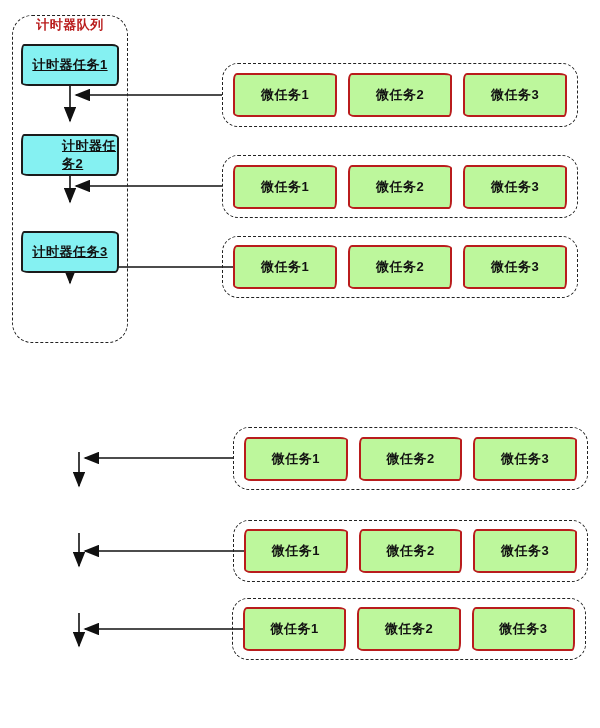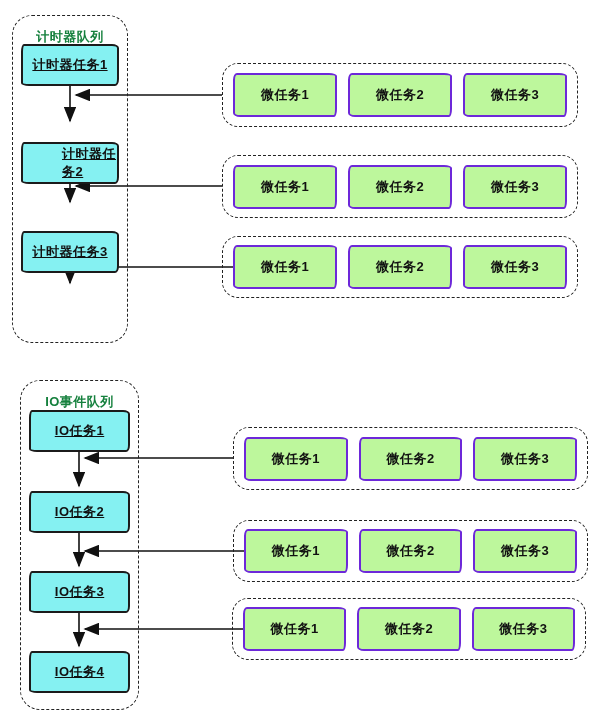--- a/index.html
+++ b/index.html
@@ -12,23 +12,23 @@
   }
   #arrow-layer{position:absolute;left:0;top:0;width:600px;height:728px;pointer-events:none;}
   .dashed{
     position:absolute;
     border:1.6px dashed #222222;
     box-sizing:border-box;
     background:transparent;
   }
   .queue{border-radius:20px;}
   .queue-title{
-    position:absolute;left:0;right:0;top:12px;
+    position:absolute;left:0;right:0;top:0;
     text-align:center;
-    font-size:13px;font-weight:700;color:#15803d;
+    font-size:13px;font-weight:700;color:#b91c1c;
     letter-spacing:0.5px;
   }
   .task{
     position:absolute;left:8px;right:8px;height:42px;
     background:var(--task-fill,#85f1f2);
     border:2px solid #1b1b1b;
     box-sizing:border-box;
     border-radius:3px 7px 4px 8px / 8px 4px 7px 3px;
     display:flex;align-items:center;justify-content:center;
     font-size:13px;font-weight:700;color:#111111;
@@ -37,21 +37,21 @@
   }
   .micro-group{
     border-radius:16px;
     display:flex;align-items:center;
     gap:11px;
     padding:0 10px;
   }
   .micro{
     flex:1;height:44px;
     background:var(--micro-fill,#bdf79c);
-    border:2px solid #6d28d9;
+    border:2px solid #b91c1c;
     box-sizing:border-box;
     border-radius:4px 8px 3px 7px / 7px 3px 8px 4px;
     display:flex;align-items:center;justify-content:center;
     font-size:13px;font-weight:700;color:#111111;
     letter-spacing:0.5px;
   }
   .arrow{stroke:#111111;stroke-width:1.6;fill:none;}
 </style>
 </head>
 <body>
@@ -78,21 +78,21 @@
     <line class="arrow" x1="79" y1="613" x2="79" y2="646" marker-end="url(#ah)"></line>
 
     <line class="arrow" x1="233" y1="458" x2="85" y2="458" marker-end="url(#ah)"></line>
     <line class="arrow" x1="252" y1="551" x2="85" y2="551" marker-end="url(#ah)"></line>
     <line class="arrow" x1="250" y1="629" x2="85" y2="629" marker-end="url(#ah)"></line>
   </svg>
 
   <div class="dashed queue" style="left:12px;top:15px;width:116px;height:328px;">
     <div class="queue-title">计时器队列</div>
     <div class="task" style="top:28px;">计时器任务1</div>
-    <div class="task" style="top:126px;padding-left:39px;">计时器任务2</div>
+    <div class="task" style="top:118px;padding-left:39px;">计时器任务2</div>
     <div class="task" style="top:191px;margin-top:24px;">计时器任务3</div>
   </div>
 
   <div class="dashed micro-group" style="left:222px;top:63px;width:356px;height:64px;">
     <div class="micro">微任务1</div>
     <div class="micro">微任务2</div>
     <div class="micro">微任务3</div>
   </div>
 
   <div class="dashed micro-group" style="left:222px;top:155px;width:356px;height:63px;">
@@ -100,27 +100,20 @@
     <div class="micro">微任务2</div>
     <div class="micro">微任务3</div>
   </div>
 
   <div class="dashed micro-group" style="left:222px;top:236px;width:356px;height:62px;">
     <div class="micro">微任务1</div>
     <div class="micro">微任务2</div>
     <div class="micro">微任务3</div>
   </div>
 
-  <div class="dashed queue" style="left:20px;top:380px;width:119px;height:330px;">
-    <div class="queue-title">IO事件队列</div>
-    <div class="task" style="top:29px;">IO任务1</div>
-    <div class="task" style="top:110px;">IO任务2</div>
-    <div class="task" style="top:190px;">IO任务3</div>
-    <div class="task" style="top:270px;">IO任务4</div>
-  </div>
 
   <div class="dashed micro-group" style="left:233px;top:427px;width:355px;height:63px;">
     <div class="micro">微任务1</div>
     <div class="micro">微任务2</div>
     <div class="micro">微任务3</div>
   </div>
 
   <div class="dashed micro-group" style="left:233px;top:520px;width:355px;height:62px;">
     <div class="micro">微任务1</div>
     <div class="micro">微任务2</div>

